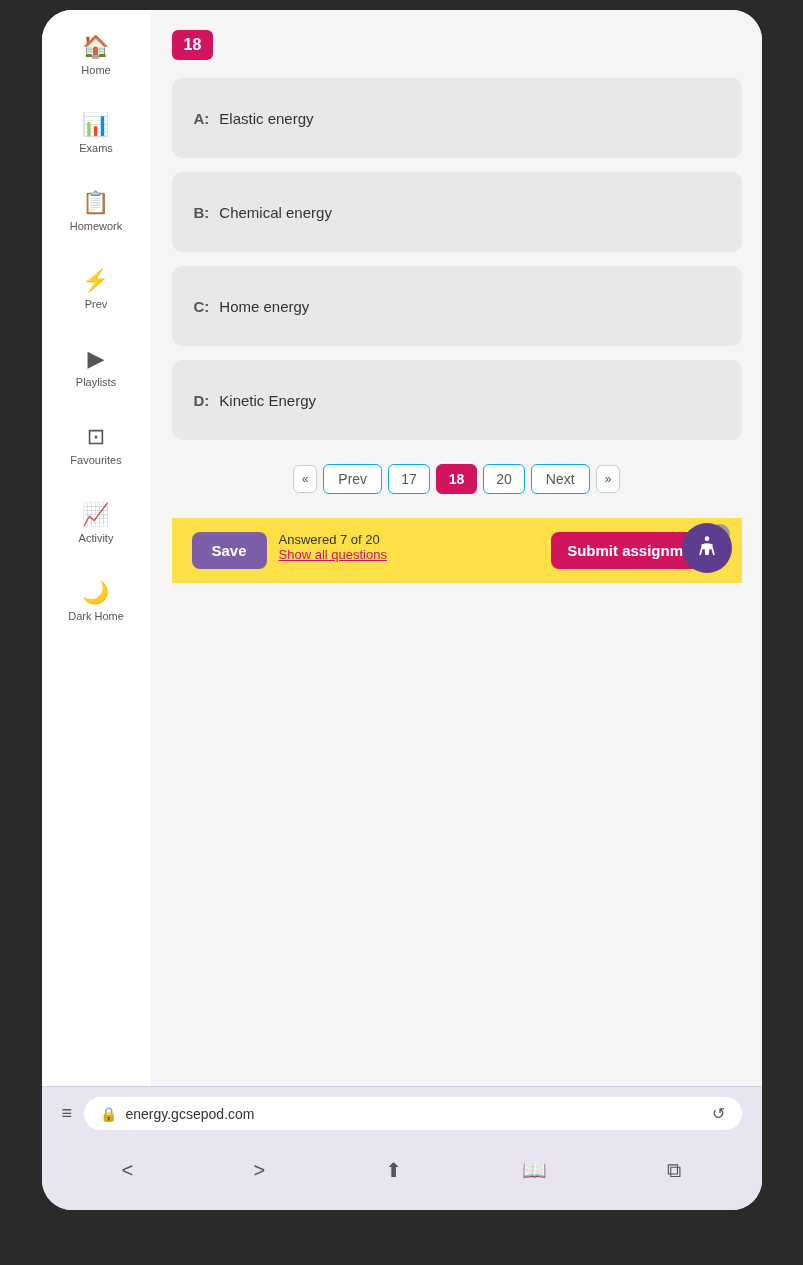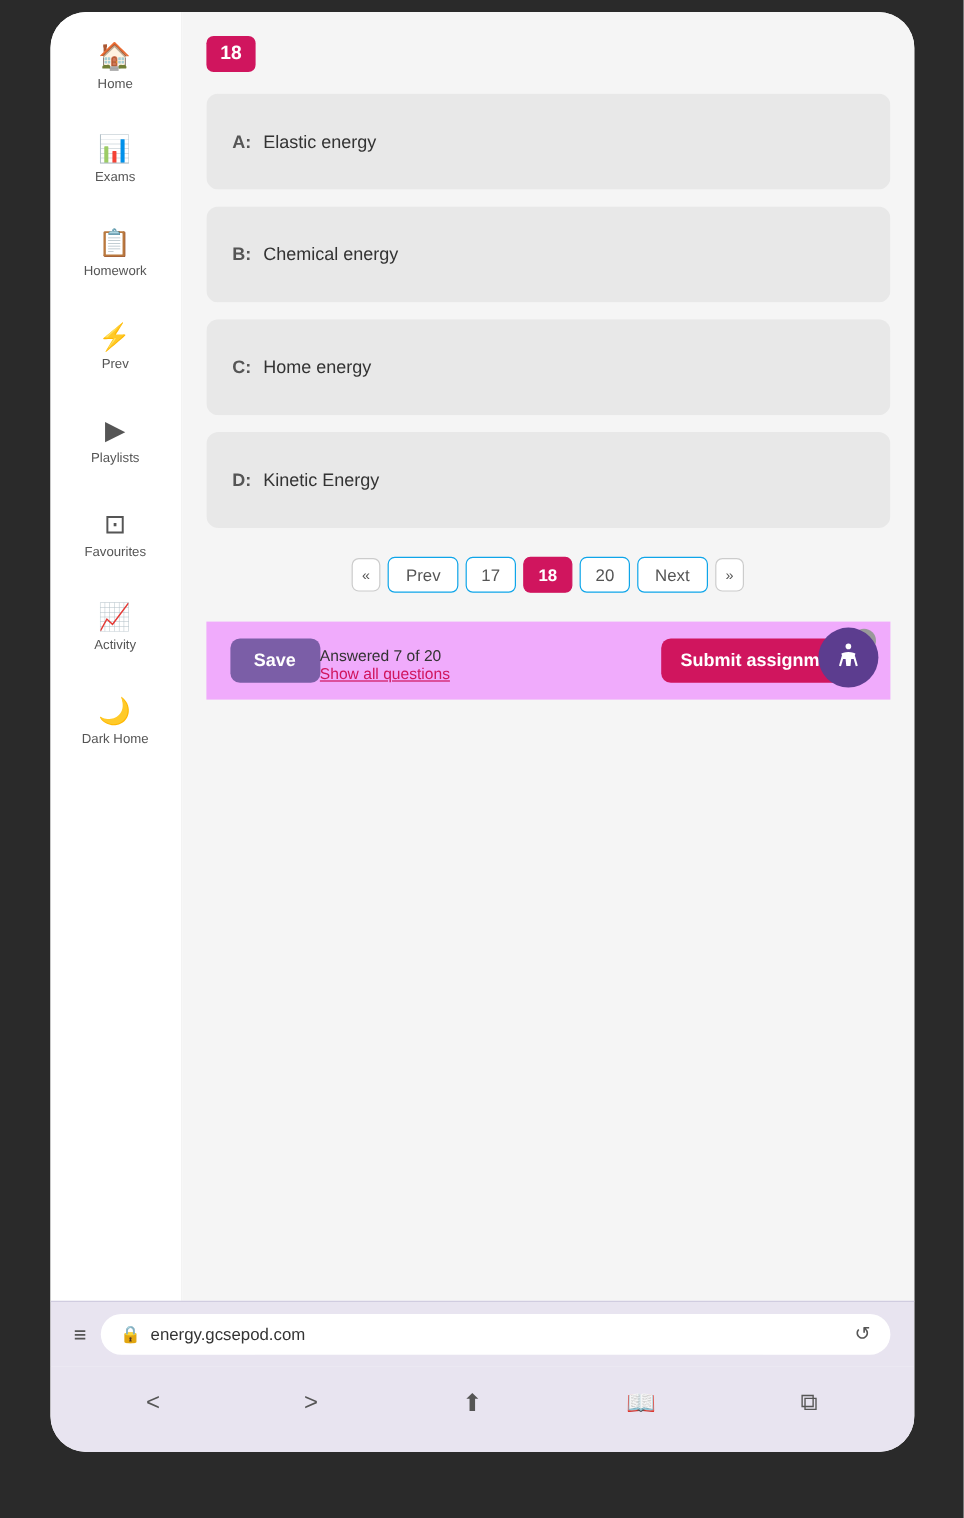--- a/index.html
+++ b/index.html
@@ -160,24 +160,24 @@
       background: #fff;
       border-radius: 6px;
       cursor: pointer;
       font-size: 12px;
       color: #555;
     }
 
     
     .bottom-bar {
       display: flex;
-      align-items: flex-end;
-      gap: 0;
+      align-items: flex-start;
+      gap: 12px;
       padding: 14px 20px;
-      background: #f0abfc;
+      background: #fde047;
       position: relative;
     }
 
     .save-btn {
       background: #7b5ea7;
       color: #fff;
       border: none;
       padding: 10px 20px;
       border-radius: 8px;
       font-size: 15px;

